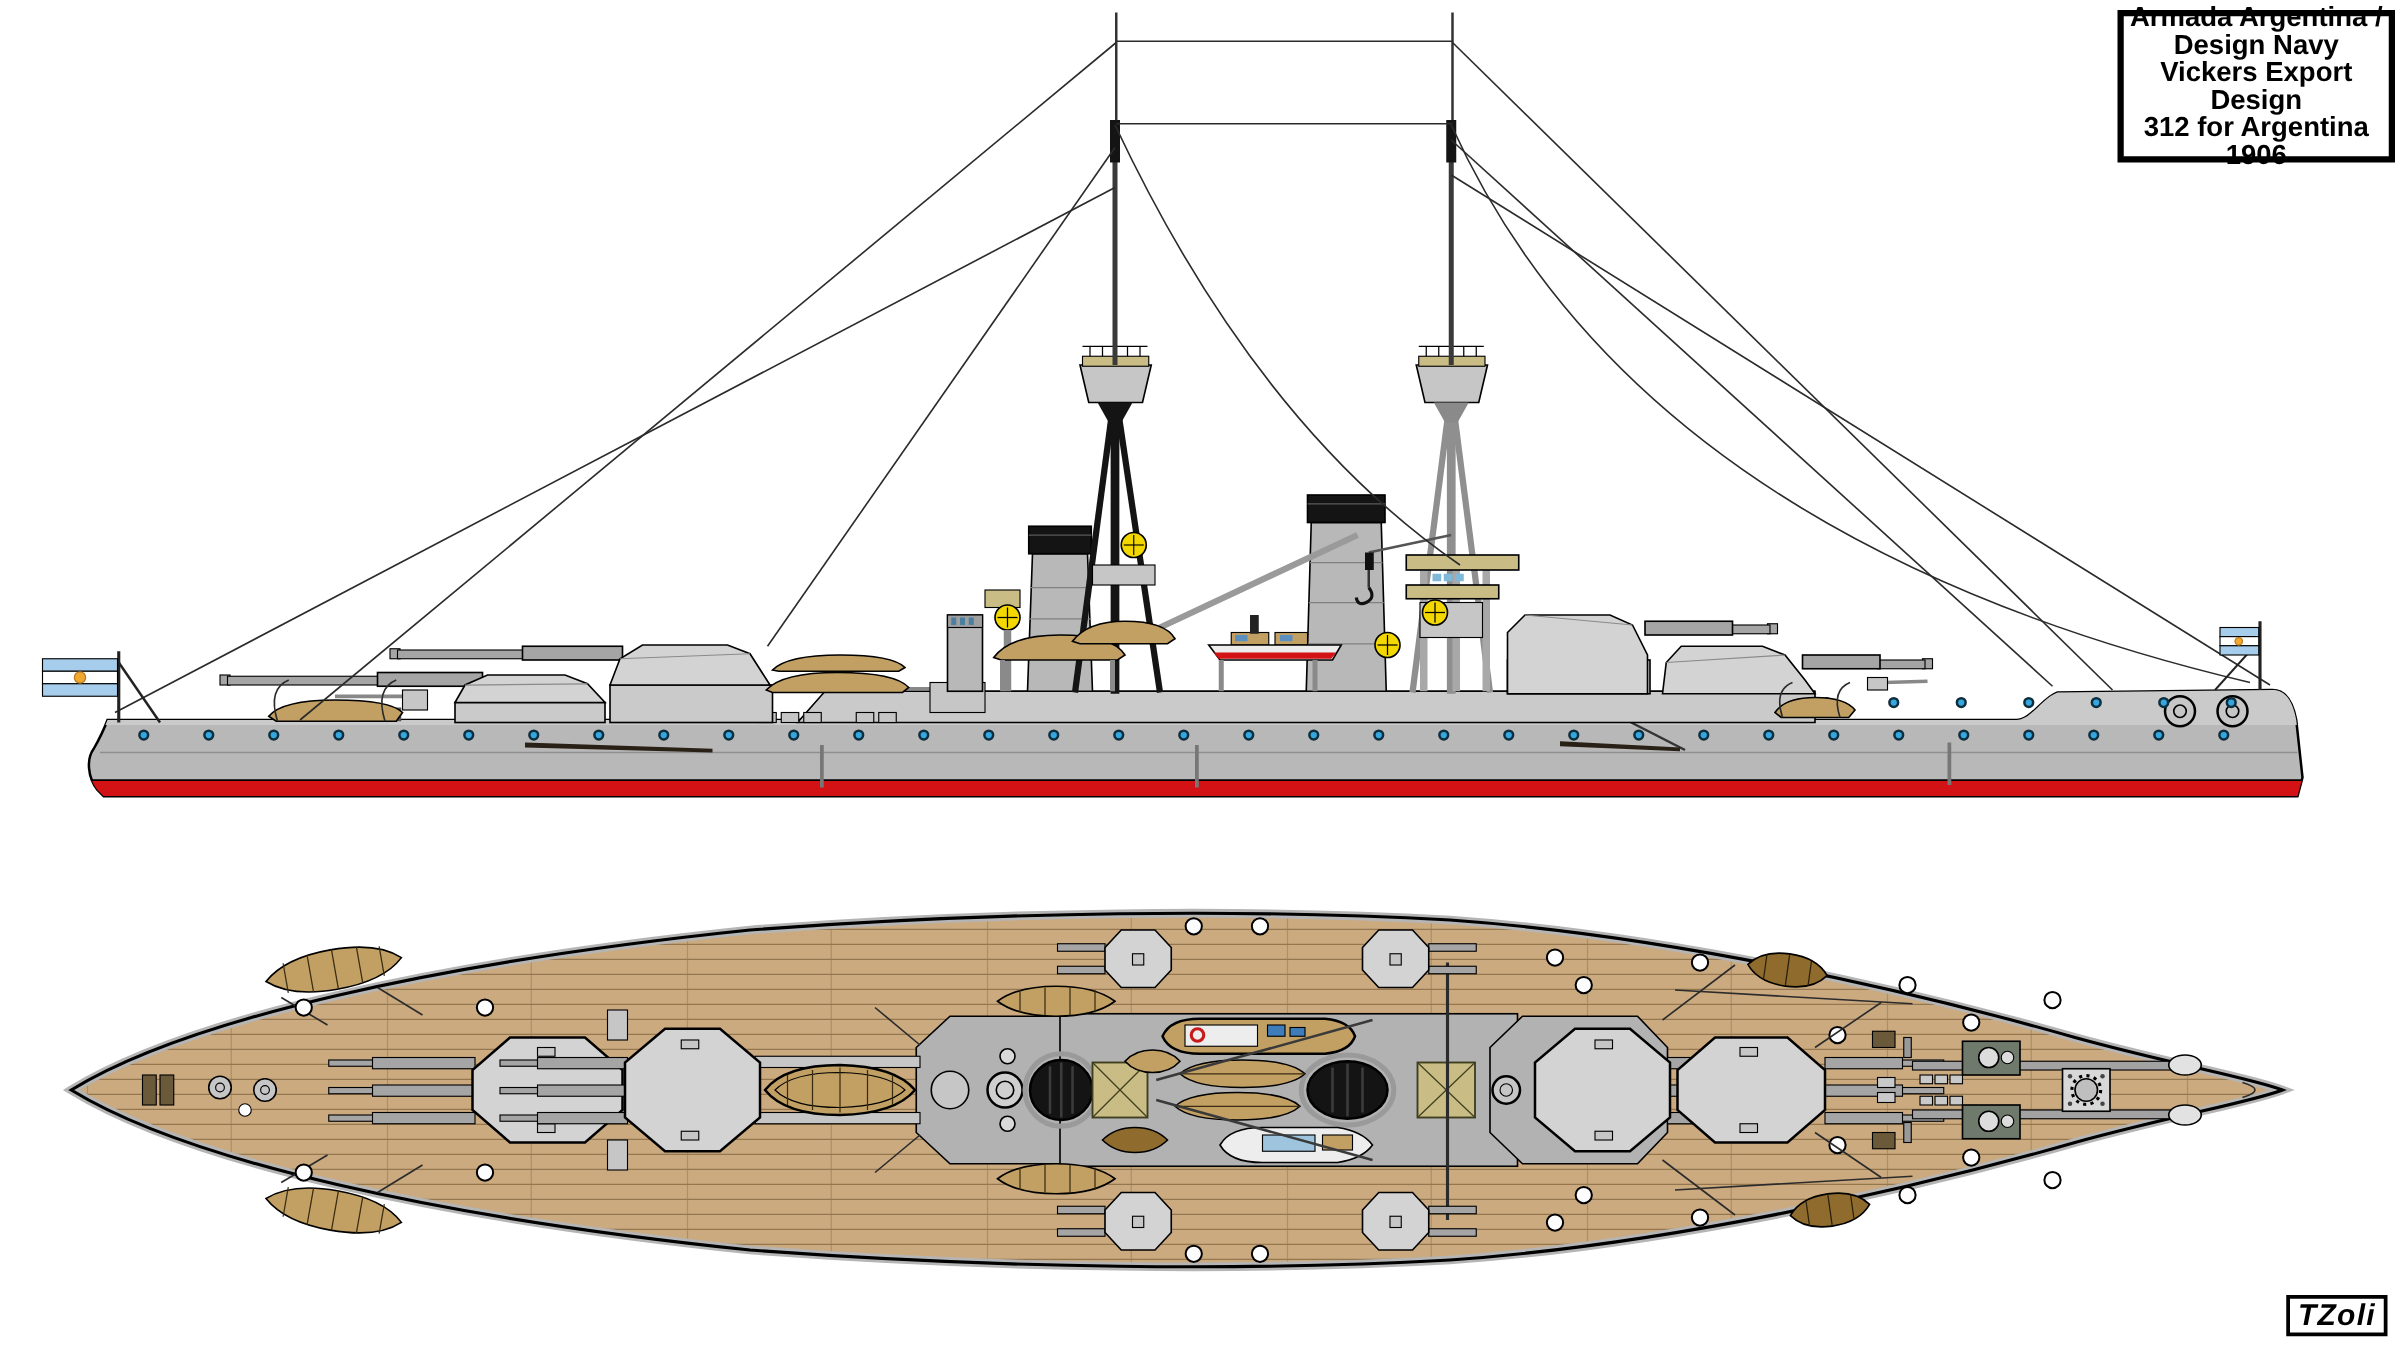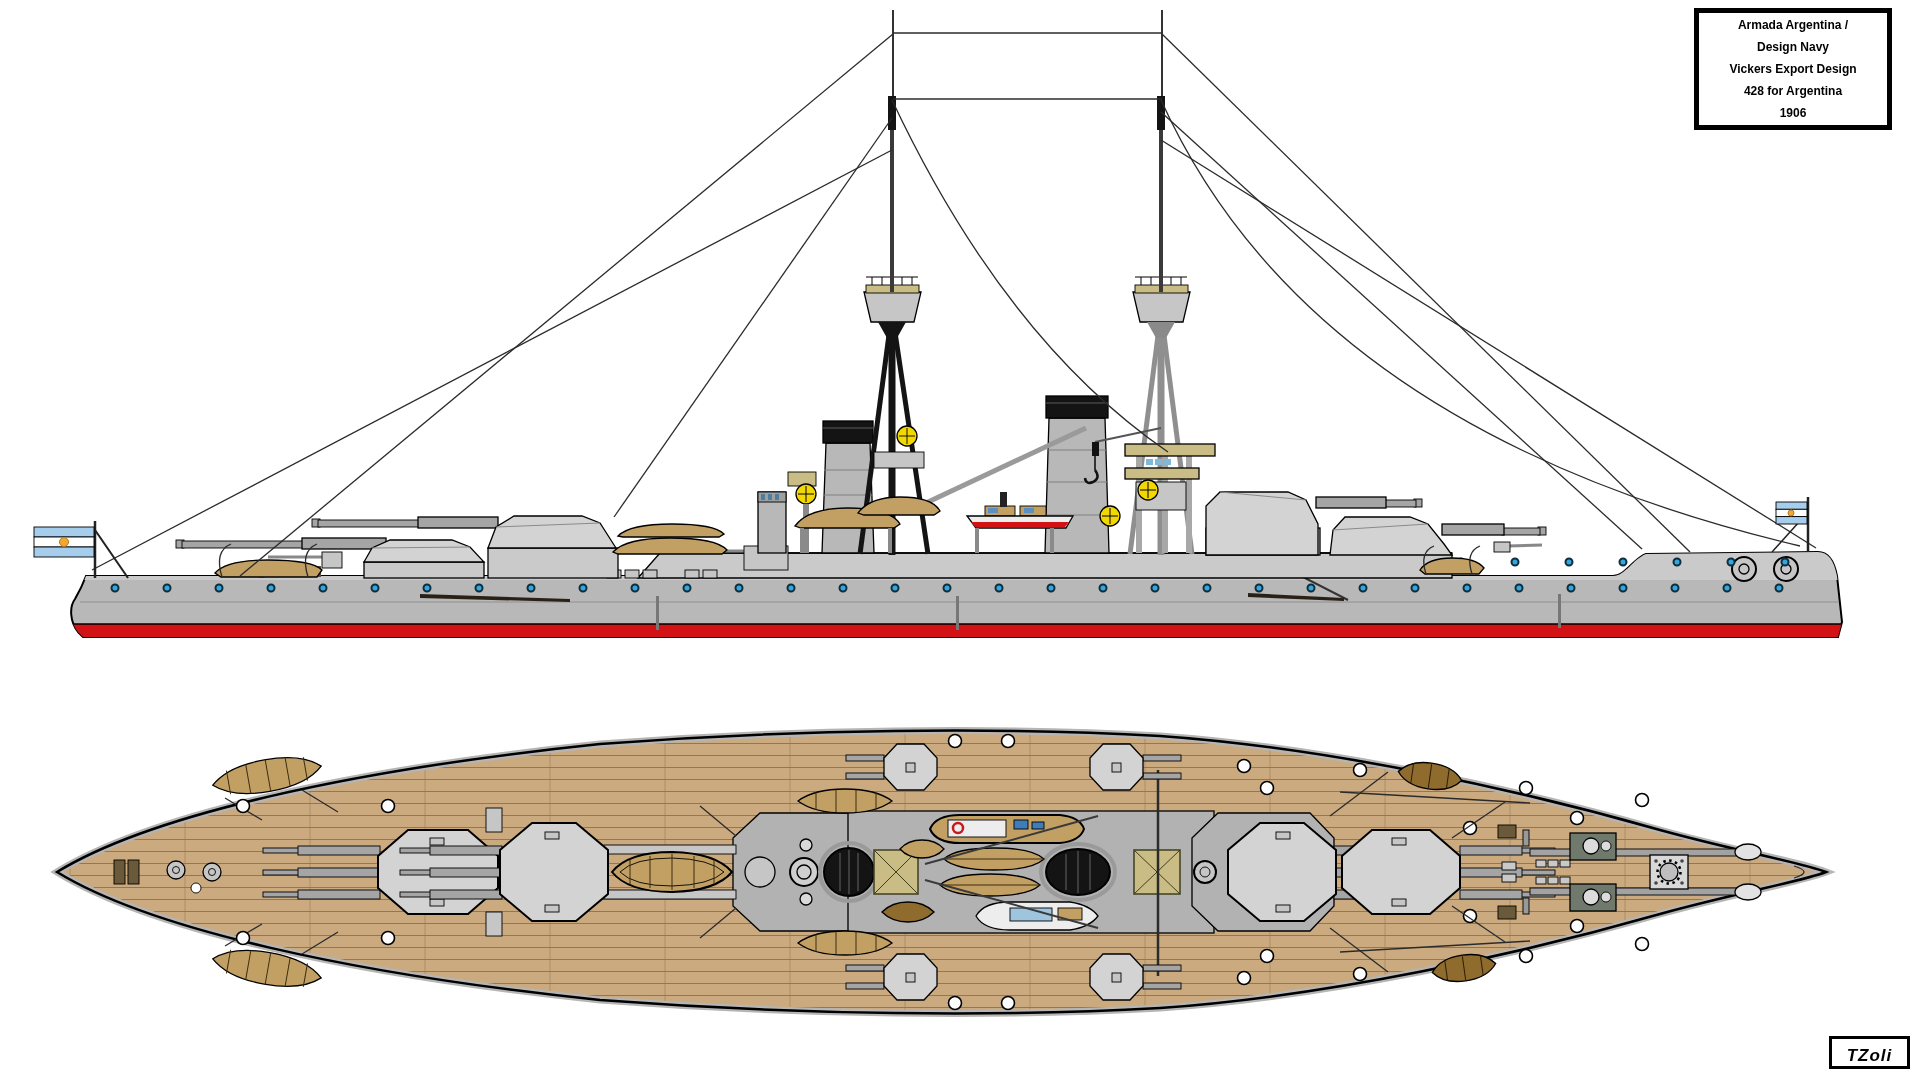--- a/index.html
+++ b/index.html
@@ -16,28 +16,28 @@
   .f-olive{fill:var(--olive)} .f-white{fill:var(--launch_white)}
   .f-fblue{fill:var(--flag_blue)} .f-sun{fill:var(--flag_sun)}
   .ol{stroke:#000;stroke-width:1.3} .ol2{stroke:#000;stroke-width:2}
   .ol0{stroke:#000;stroke-width:.9}
   .ln{stroke:#2b2b2b;stroke-width:1.3;fill:none}
   .seam{stroke:var(--plank_seam);stroke-width:1}
   .phR{stroke:#0d2e3d;stroke-width:9;stroke-linecap:round;fill:none}
   .phB{stroke:var(--porthole_blue);stroke-width:5;stroke-linecap:round;fill:none}
   .gray-l{fill:#c6c6c6}
   
-  #title-box{position:absolute;left:1694px;top:8px;width:198px;height:122px;
+  #title-box{position:absolute;left:1694px;top:8px;width:222px;height:122px;
     box-sizing:border-box;border:5px solid #000;background:#fff;
     display:flex;flex-direction:column;justify-content:center;text-align:center;
-    font-weight:bold;font-size:12px;line-height:22px;color:#000;}
+    font-weight:bold;font-size:22px;line-height:22px;color:#000;}
   #sig-box{position:absolute;left:1829px;top:1036px;width:81px;height:33px;
     box-sizing:border-box;border:3px solid #000;background:#fff;
-    display:flex;align-items:flex-end;justify-content:center;
-    font-weight:bold;font-style:italic;font-size:17px;letter-spacing:1px;color:#000;}
+    display:flex;align-items:center;justify-content:center;
+    font-weight:bold;font-style:italic;font-size:24px;letter-spacing:1px;color:#000;}
 </style>
 </head>
 <body>
 
 <div id="stage">
 
 <svg width="1920" height="1080" viewBox="0 0 1920 1080">
 <defs>
   <clipPath id="sideHullClip">
     <path d="M86,576 L1613,576 C1625,576 1633,559 1646,554 L1818,552 C1828,552 1834,560 1837,576 L1842,622 L1838,637 L83,637 L78,632 C70,622 69,607 75,599 C79,592 83,584 86,576 Z"></path>
@@ -604,21 +604,21 @@
     </g>
     <path d="M1794,866 Q1814,872 1794,878" fill="none" class="ln"></path>
   </g>
 </g>
 </svg>
 
 <div id="title-box">
   <div>Armada Argentina /</div>
   <div>Design Navy</div>
   <div>Vickers Export Design</div>
-  <div>428 for Argentina</div>
+  <div>312 for Argentina</div>
   <div>1906</div>
 </div>
 
 <div id="sig-box">
   <span>TZoli</span>
 </div>
 
 </div>
 
 </body></html>

